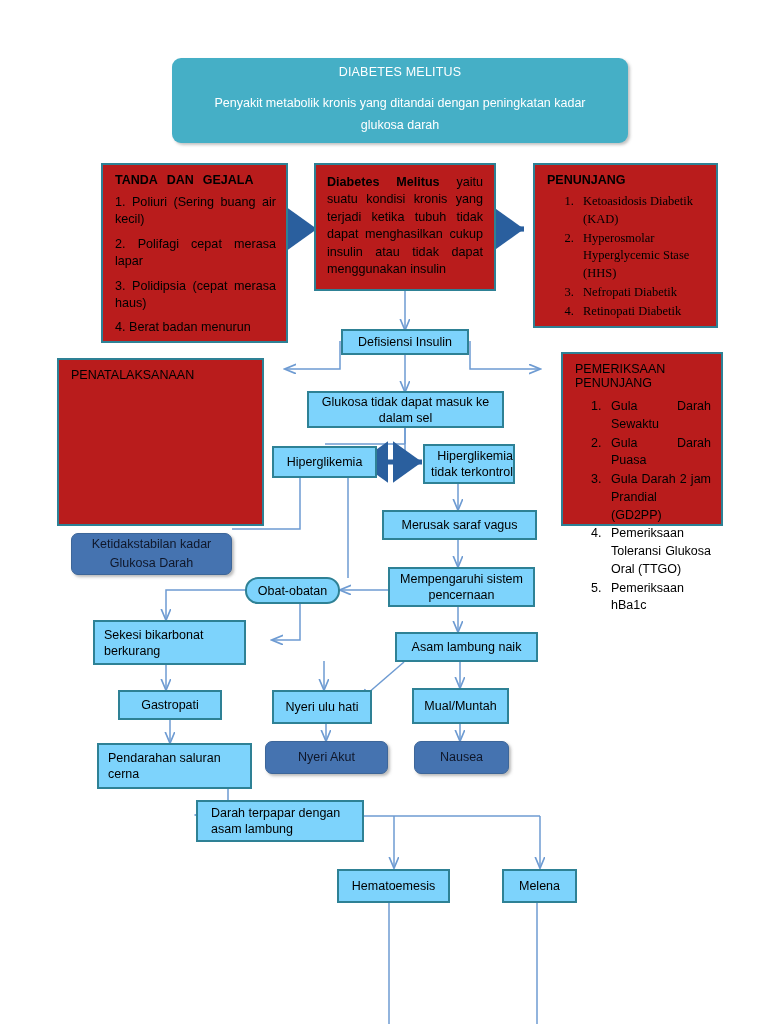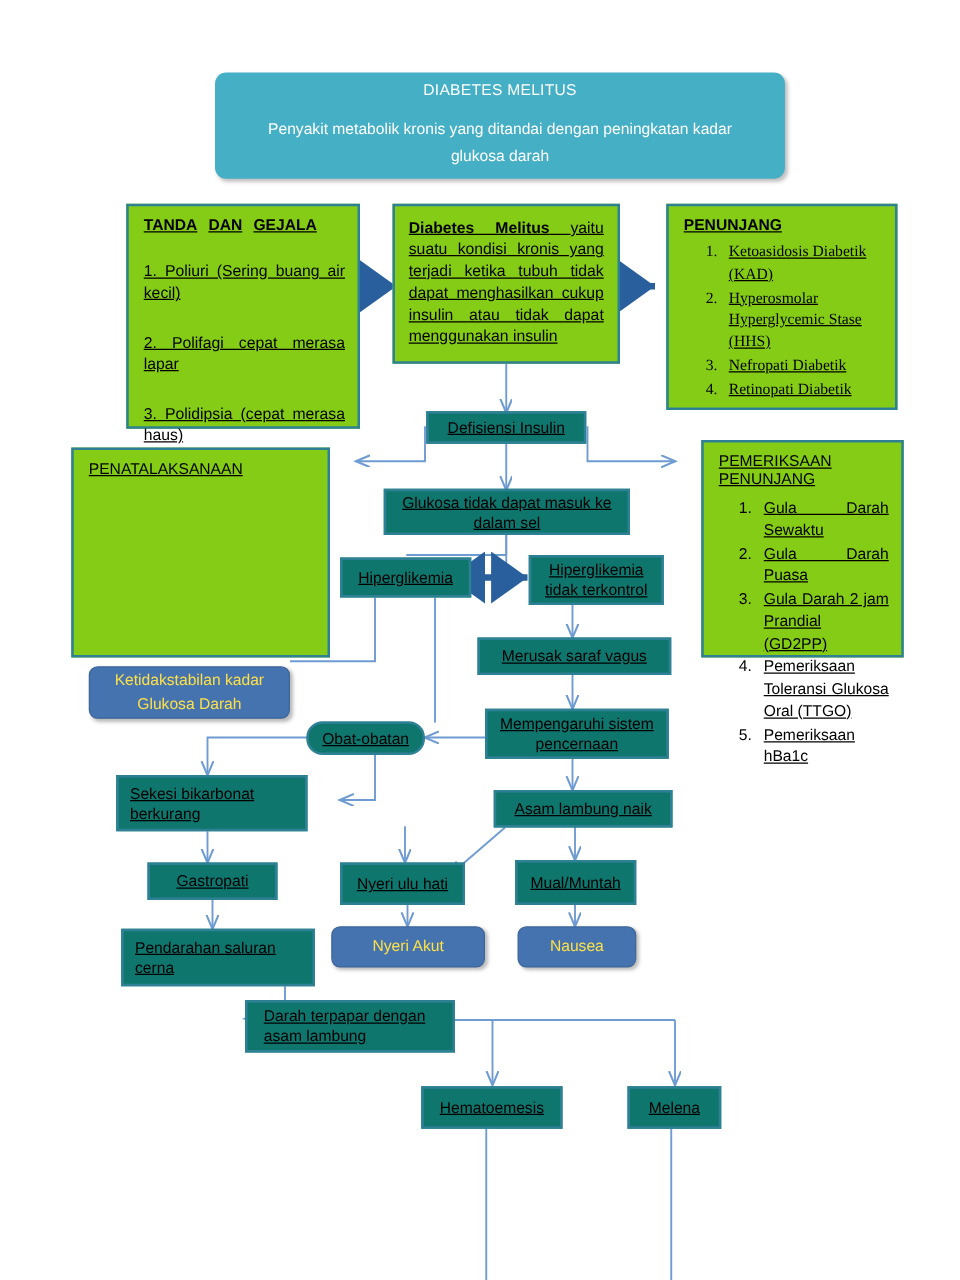--- a/index.html
+++ b/index.html
@@ -6,59 +6,57 @@
   body{width:768px;height:1024px;position:relative;overflow:hidden;
        font-family:"Liberation Sans",sans-serif;color:#000;}
 
   #stage{position:relative;width:768px;height:1024px;}
 
   
   .node{position:absolute;box-sizing:border-box;}
 
   .box{
     border:2.2px solid #2E8195;
-    background:#0f766e;
+    background:#7dd3fc;
     display:flex;align-items:center;
     box-sizing:border-box;
-    text-decoration:underline;
   }
   .box.center{justify-content:center;text-align:center;}
   .box .txt{width:100%;line-height:1.28;}
 
   .hdr{
     background:#45AFC6;
     border-radius:9px;
     color:#ffffff;
     display:flex;flex-direction:column;align-items:center;justify-content:center;
     text-align:center;
     box-shadow:2px 2px 3px rgba(120,120,120,.45);
   }
   .hdr .t1{font-size:12.5px;letter-spacing:.2px;margin-bottom:14px;}
   .hdr .t2{font-size:12.5px;line-height:1.75;padding:0 22px;}
 
   .bluebox{
     background:#4573B0;
     border:1px solid #3d6699;
     border-radius:7px;
-    color:#fde047;
+    color:#0f172a;
     display:flex;align-items:center;justify-content:center;text-align:center;
     font-size:12.5px;line-height:1.5;
     box-shadow:2px 2px 3px rgba(120,120,120,.5);
   }
 
   
   .panel{
-    border:2.2px solid #2E8195;background:#84cc16;box-sizing:border-box;
+    border:2.2px solid #2E8195;background:#b91c1c;box-sizing:border-box;
     padding:8px 10px 8px 12px;
-    text-decoration:underline;
   }
   .panel .ttl{font-size:12.5px;font-weight:bold;margin-bottom:2px;}
   .panel .ttl.spread{display:flex;justify-content:space-between;width:86%;}
 
-  .para{font-size:12.6px;line-height:1.38;text-align:justify;margin-top:22px;}
+  .para{font-size:12.6px;line-height:1.38;text-align:justify;margin-top:7px;}
   .para:first-of-type{margin-top:2px;}
 
   ol.num{margin:4px 0 0 0;padding-left:26px;font-size:12.5px;line-height:1.42;}
   ol.num>li{margin-bottom:1px;padding-left:6px;}
   ul.bul{margin:0;padding-left:20px;font-size:12.5px;line-height:1.42;list-style:disc;}
   ul.bul>li{padding-left:6px;}
 
   .serif{font-family:"Liberation Serif",serif;font-size:13.2px;line-height:1.30;}
   .serif>li{margin-bottom:0px;}
 
@@ -209,21 +207,21 @@
   </div>
 
   <div class="node box center" style="left:307px;top:391px;width:197px;height:37px;">
     <div class="txt" style="font-size:12.5px;">Glukosa tidak dapat masuk ke dalam sel</div>
   </div>
 
   <div class="node box center" style="left:272px;top:446px;width:105px;height:32px;">
     <div class="txt" style="font-size:12.5px;">Hiperglikemia</div>
   </div>
 
-  <div class="node box center" style="left:423px;top:444px;width:108px;height:40px;">
+  <div class="node box center" style="left:423px;top:444px;width:92px;height:40px;text-align:right;">
     <div class="txt" style="font-size:12.5px;">Hiperglikemia tidak terkontrol</div>
   </div>
 
   <div class="node box center" style="left:382px;top:510px;width:155px;height:30px;">
     <div class="txt" style="font-size:12.5px;">Merusak saraf vagus</div>
   </div>
 
   <div class="node box center" style="left:388px;top:567px;width:147px;height:40px;">
     <div class="txt" style="font-size:12.5px;">Mempengaruhi sistem pencernaan</div>
   </div>

